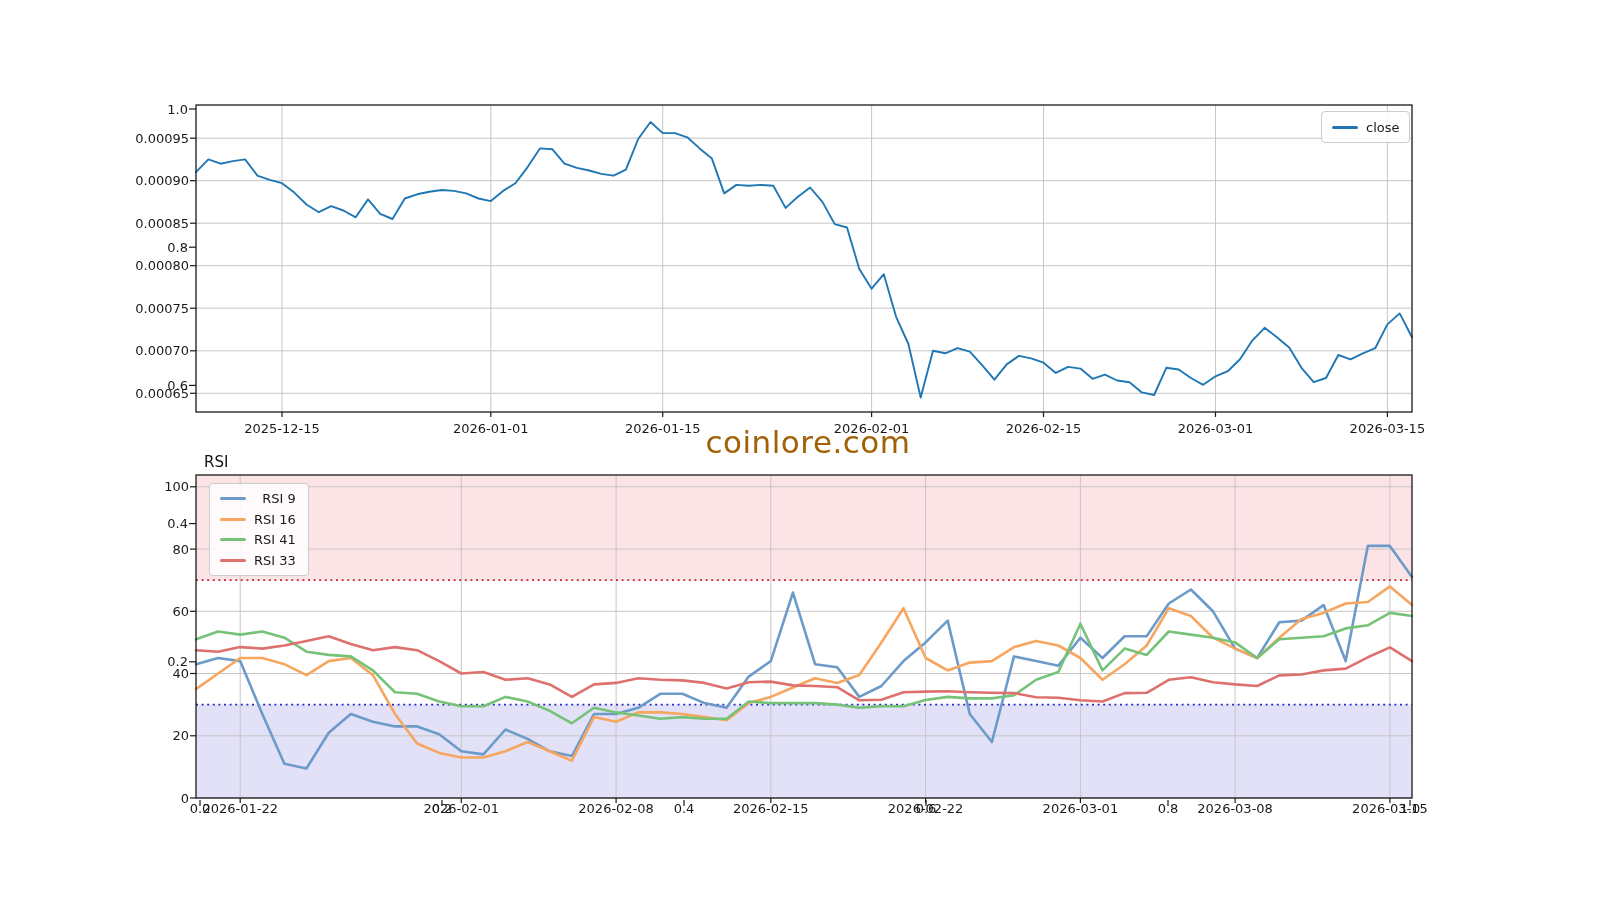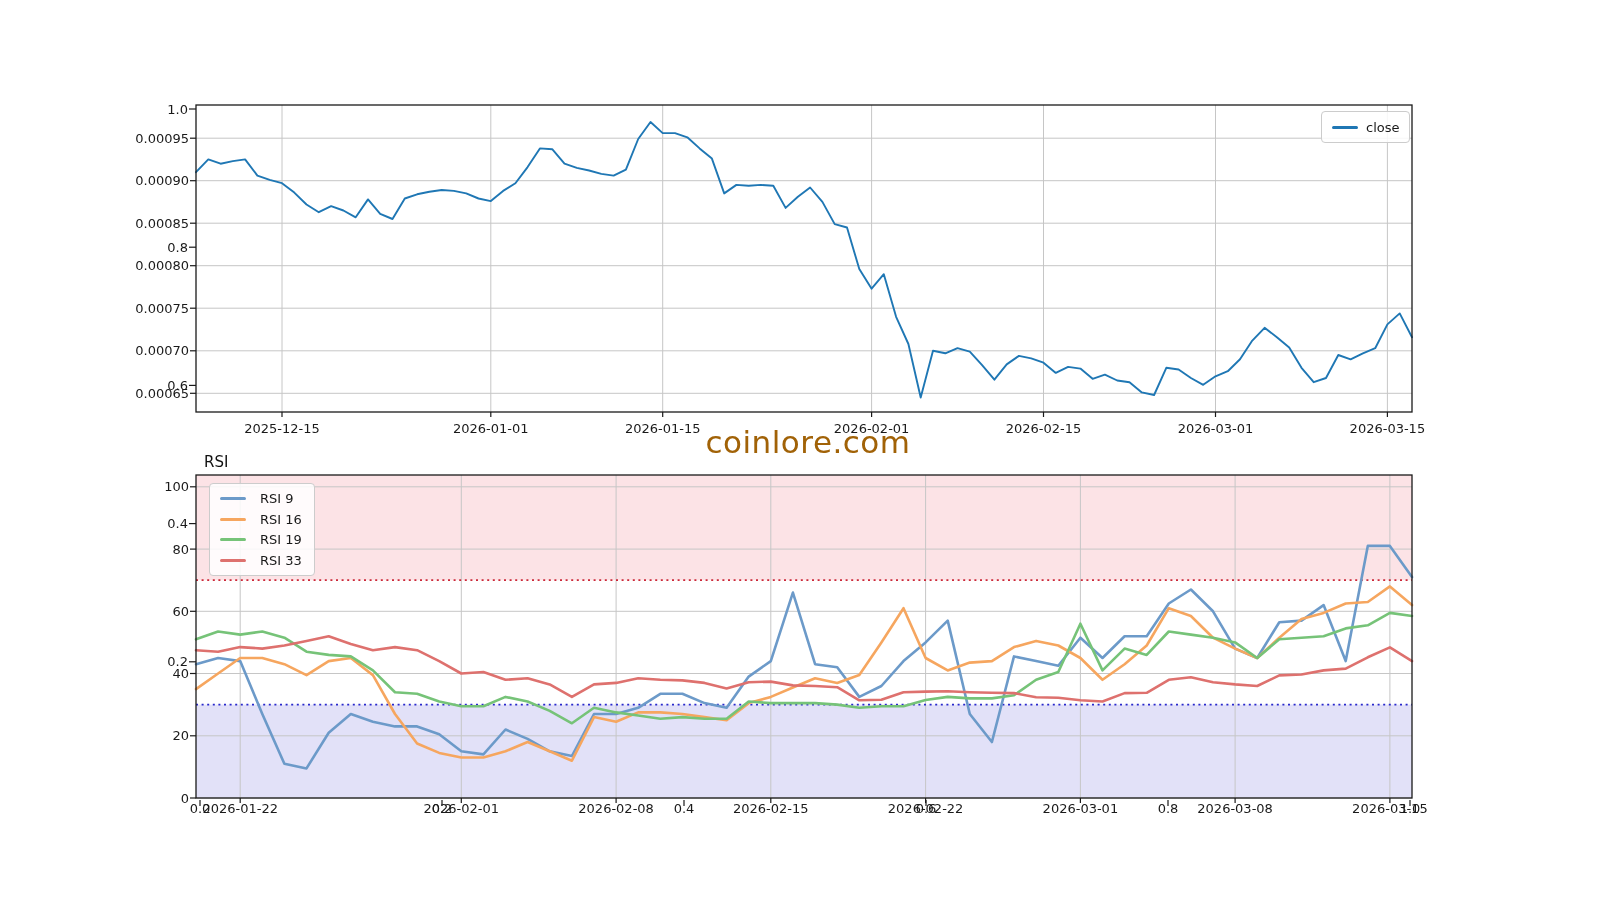--- a/index.html
+++ b/index.html
@@ -4,21 +4,21 @@
 <style>
   html,body{margin:0;padding:0;background:#ffffff;}
   .figure{position:relative;width:1600px;height:900px;background:#ffffff;
           font-family:"DejaVu Sans",sans-serif;overflow:hidden;}
   .figure svg{position:absolute;left:0;top:0;}
   svg text{font-family:"DejaVu Sans",sans-serif;}
   .legend{position:absolute;border:1px solid #cccccc;border-radius:4px;
           background:rgba(255,255,255,0.85);font-size:13px;color:#1a1a1a;box-sizing:border-box;}
   .legend-close{left:1321px;top:111px;height:32px;display:flex;align-items:center;padding:15px 10px;gap:8px;}
   .legend-rsi{left:209px;top:483px;padding:6px 12px 6px 10px;display:flex;flex-direction:column;gap:3px;}
-  .legend-row{display:flex;align-items:center;gap:14px;height:17.5px;}
+  .legend-row{display:flex;align-items:center;gap:8px;height:17.5px;justify-content:space-between;}
   .sample{display:inline-block;width:26px;height:0;border-top:3px solid #000;border-radius:2px;}
   .watermark{position:absolute;left:204px;width:1208px;top:427px;text-align:center;
              font-size:31px;line-height:1;color:#a16207;letter-spacing:0.5px;}
   .rsi-title{position:absolute;left:204px;width:1208px;top:455px;text-align:left;
              font-size:15px;line-height:1;color:#111111;}
 </style>
 </head>
 <body>
 
 <div class="figure">
@@ -156,20 +156,20 @@
       <div class="legend-row">
         <span class="sample" style="border-top-color: rgb(108, 154, 201);"></span>
         <span>RSI 9</span>
       </div>
       <div class="legend-row">
         <span class="sample" style="border-top-color: rgb(246, 166, 95);"></span>
         <span>RSI 16</span>
       </div>
       <div class="legend-row">
         <span class="sample" style="border-top-color: rgb(118, 195, 120);"></span>
-        <span>RSI 19</span>
+        <span>RSI 41</span>
       </div>
       <div class="legend-row">
         <span class="sample" style="border-top-color: rgb(222, 113, 110);"></span>
         <span>RSI 33</span>
       </div>
     </div>
 </div>
 
 </body></html>

